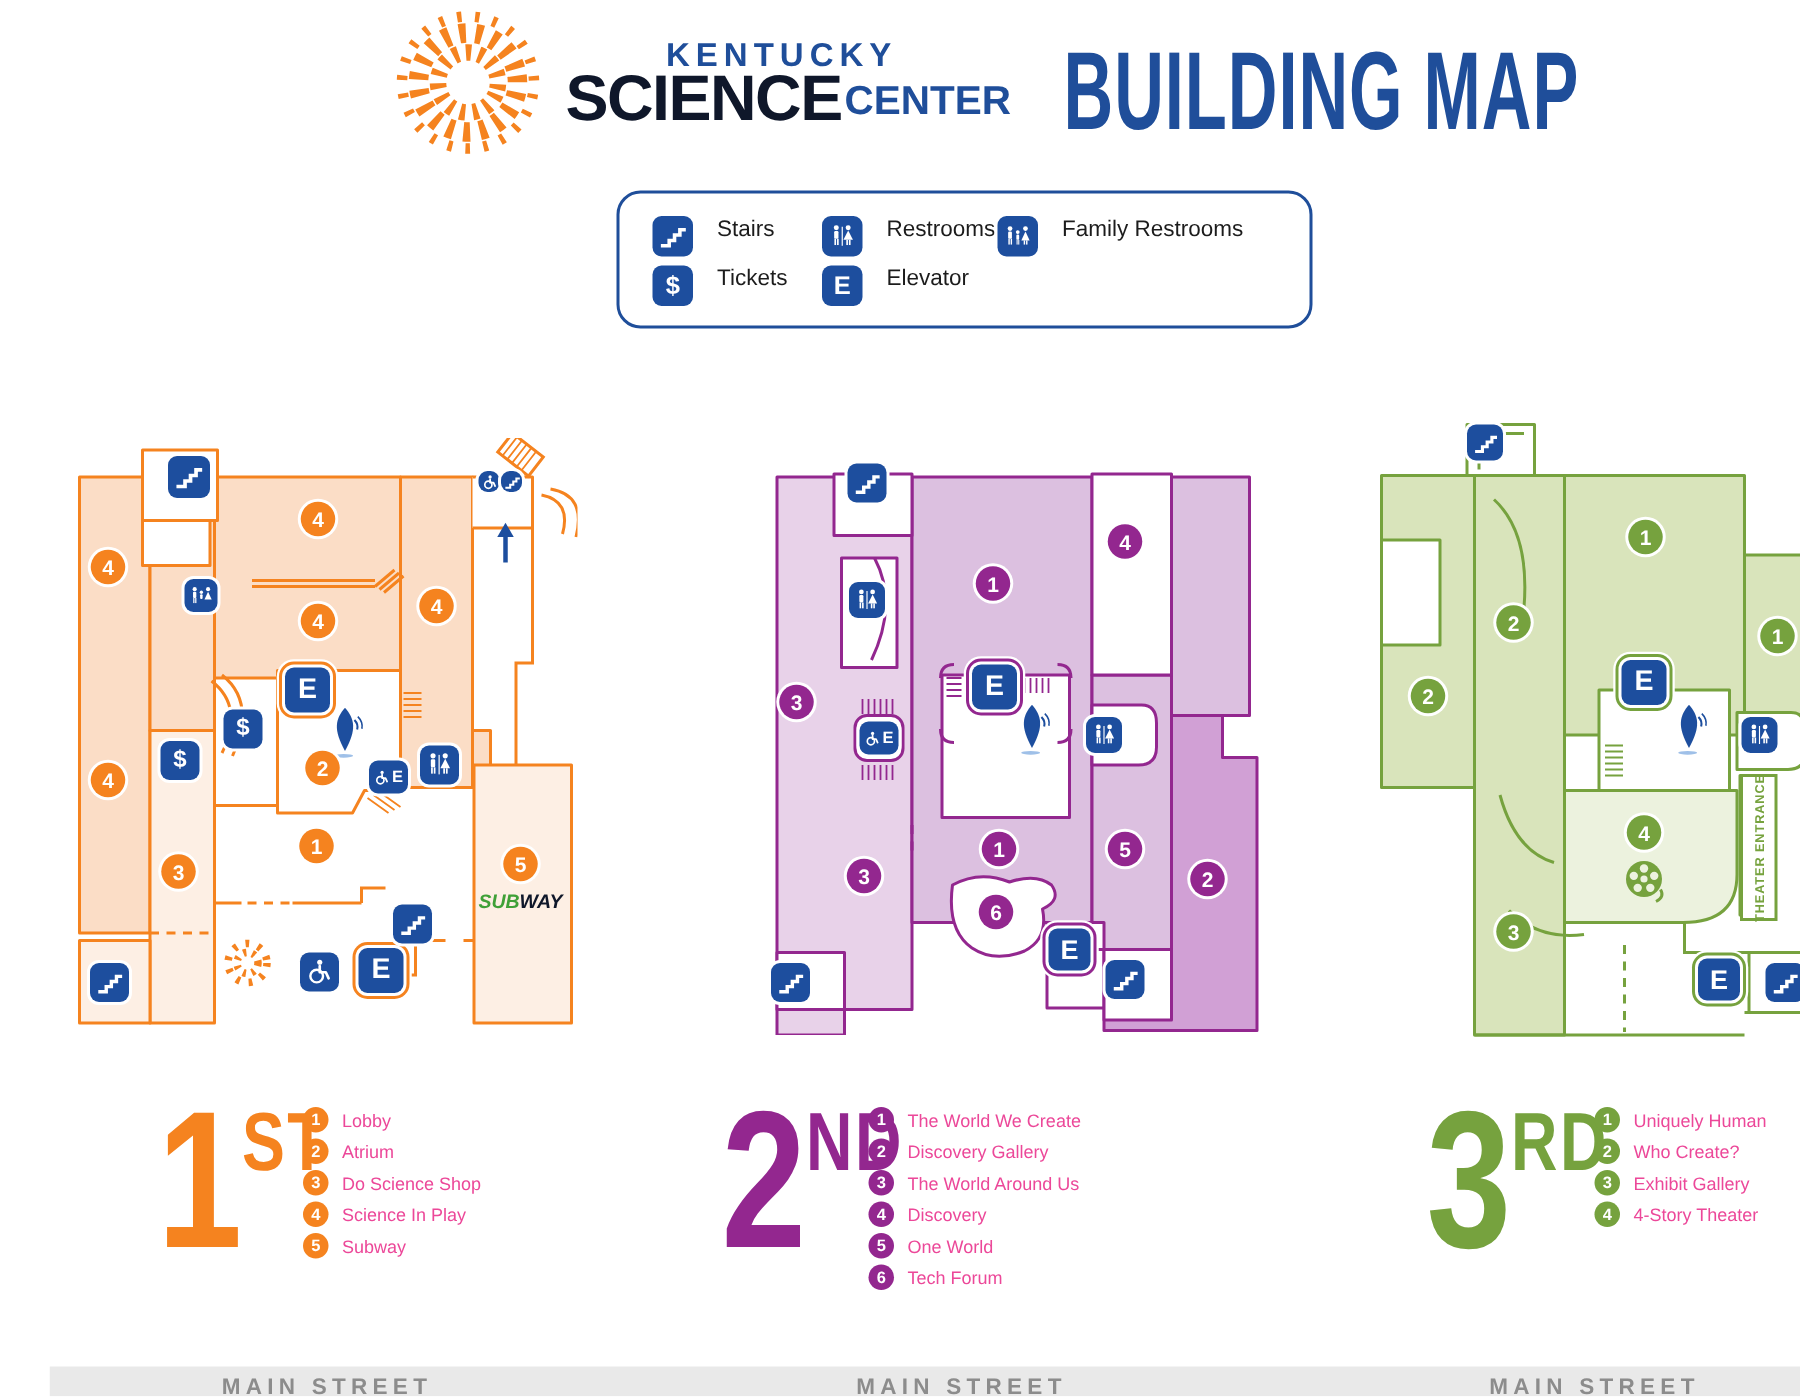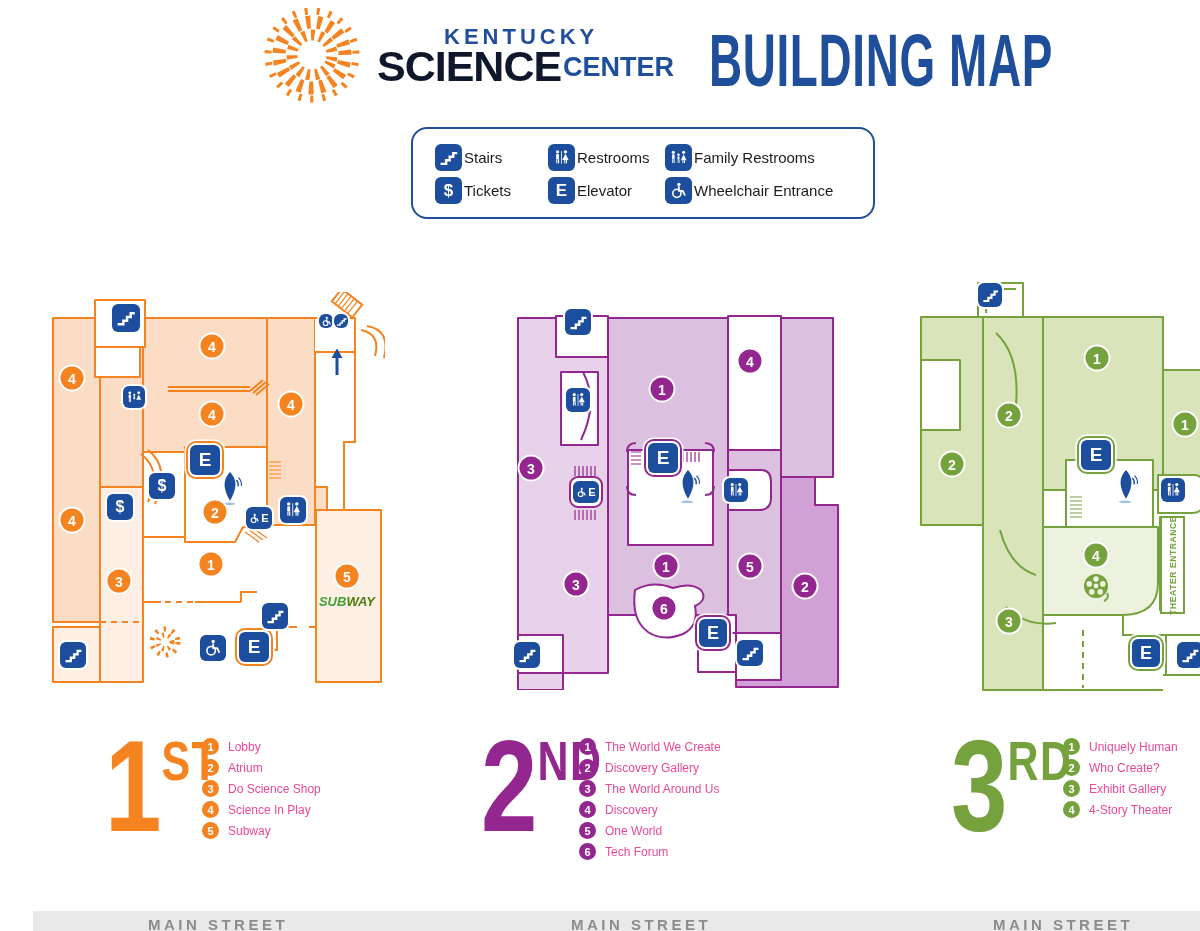--- a/index.html
+++ b/index.html
@@ -14,21 +14,21 @@
               letter-spacing:-1px;color:#0f172a;}
   .brand-sub{position:absolute;left:530px;top:52px;font-size:27px;font-weight:800;
              letter-spacing:0px;color:#1f4e9a;}
   .page-title{position:absolute;left:676px;top:18px;font-size:74px;font-weight:800;
               color:#1f4e9a;transform:scaleX(.62);transform-origin:left top;
               letter-spacing:1px;white-space:nowrap;}
 
   
   .legend{position:absolute;left:378px;top:127px;width:460px;height:88px;
           border:2.5px solid #1f4e9a;border-radius:16px;background:#fff;}
-  .legend-item{position:absolute;display:flex;align-items:center;gap:2px;}
+  .legend-item{position:absolute;display:flex;gap:16px;}
   .legend-label{font-size:15px;font-weight:500;color:#1c1c1c;white-space:nowrap;}
 
   
   .micon{position:absolute;background:#1d4e9e;border-radius:6px;color:#fff;
          display:flex;align-items:center;justify-content:center;
          transform:translate(-50%,-50%);font-weight:bold;
          box-shadow:0 0 0 2px #fff;z-index:5;}
   .micon.st{position:static;transform:none;flex:none;}
   .ring-o{box-shadow:0 0 0 2px #fff,0 0 0 4px #f5831f,0 0 0 5.5px #fff;}
   .ring-p{box-shadow:0 0 0 2px #fff,0 0 0 4px #93278f,0 0 0 5.5px #fff;}
@@ -40,21 +40,21 @@
   
   .badge{position:absolute;width:23px;height:23px;border-radius:50%;color:#fff;
          font-size:14px;font-weight:bold;display:flex;align-items:center;justify-content:center;
          transform:translate(-50%,-50%);box-shadow:0 0 0 2px #fff;z-index:6;}
   .b1{background:#f5831f;} .b2{background:#93278f;} .b3{background:#76a23e;}
 
   
   .flame{position:absolute;transform:translate(-50%,-50%);z-index:4;}
   .subway{position:absolute;transform:translate(-50%,-50%);font-size:13px;font-weight:800;
           font-style:italic;letter-spacing:0;white-space:nowrap;z-index:6;}
-  .subway .sub{color:#3fa037;} .subway .way{color:#4d7c0f;}
+  .subway .sub{color:#3fa037;} .subway .way{color:#0f172a;}
   .theater-tag{position:absolute;left:1127px;top:516px;width:21px;height:94px;background:#fff;
                border:2px solid #76a23e;display:flex;align-items:center;justify-content:center;z-index:6;}
   .theater-tag span{writing-mode:vertical-rl;transform:rotate(180deg);font-size:8.5px;
                     font-weight:bold;letter-spacing:.6px;color:#76a23e;white-space:nowrap;}
   .up-arrow{position:absolute;transform:translate(-50%,-50%);z-index:6;}
 
   
   .fhead{position:absolute;display:flex;transform:scaleX(.78);transform-origin:left top;
          font-weight:800;line-height:.8;}
   .fnum{font-size:130px;}
@@ -138,30 +138,20 @@
       <div class="micon st" style="width:27px;height:27px;font-size:17px">
         <span>$</span>
       </div>
       <span class="legend-label">Tickets</span>
     </div>
     <div class="legend-item" style="left:135px;top:48px">
       <div class="micon st" style="width:27px;height:27px;font-size:17px">
         <span>E</span>
       </div>
       <span class="legend-label">Elevator</span>
-    </div>
-    <div class="legend-item" style="left:252px;top:48px">
-      <div class="micon st" style="width:27px;height:27px">
-        <svg viewBox="0 0 24 24" width="19" height="19">
-          <circle cx="10" cy="15.6" r="5.2" fill="none" stroke="#fff" stroke-width="2"></circle>
-          <circle class="wg" cx="12.5" cy="4.3" r="2.1"></circle>
-          <path class="wline" d="M12.5 7.5 V12.5 H17.5 L19.8 17.5" stroke-width="2.2"></path>
-        </svg>
-      </div>
-      <span class="legend-label">Wheelchair Entrance</span>
     </div>
   </div>
 
   <svg class="abs" style="left:12px;top:292px" width="340" height="395" viewBox="0 0 340 395">
     <g stroke="#f5831f" stroke-width="2" stroke-linejoin="round">
       <path d="M8 26 H55 V330 H8 Z" fill="#fbddc6"></path>
       <path d="M55 26 H98 V195 H55 Z" fill="#fbddc6"></path>
       <path d="M98 26 H222 V160 H98 Z" fill="#fbddc6"></path>
       <path d="M222 26 H270 V233 H222 Z" fill="#fbddc6"></path>
       <path d="M270 195 H282 V233 H270 Z" fill="#fbddc6"></path>

